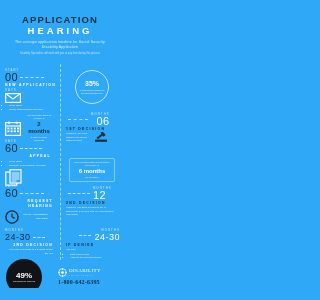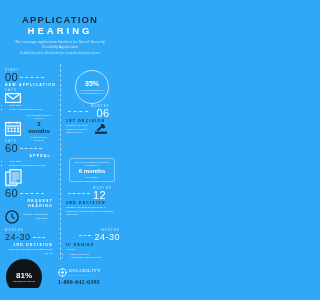--- a/index.html
+++ b/index.html
@@ -147,21 +147,21 @@
         </g>
       </svg>
       <div class="callout" style="width:32px;border:none;">
         <div class="cap">Your application takes an average of</div>
         <div class="big">2 months</div>
         <div class="cap">to start receiving payments</div>
       </div>
     </div>
   </div>
 
-  <div class="side-r" style="top:104px;">
+  <div class="side-r" style="top:112px;">
     <div class="numrow" style="justify-content:flex-start;">
       <span class="dashline" style="width:20px;"></span>
       <div style="text-align:right;margin-left:3px;">
         <div class="kicker">MONTHS</div>
         <div class="bignum white">06</div>
       </div>
     </div>
     <div class="steplabel dark">1ST DECISION</div>
     <div style="display:flex;align-items:flex-start;gap:2px;">
       <div class="body" style="width:26px;">If denied, you must submit your appeal within 60 days</div>
@@ -259,21 +259,21 @@
     <div class="steplabel dark">IF DENIED</div>
     <div class="body">You can:</div>
     <ul class="bullets">
       <li>Start a new claim</li>
       <li>Admit to the appeals council</li>
     </ul>
   </div>
 
   <div style="position:absolute;left:6px;top:259px;">
     <div class="badge">
-      <div class="bnum">81%</div>
+      <div class="bnum">49%</div>
       <div class="btxt">of hearings are approved</div>
     </div>
   </div>
 
   <div style="position:absolute;left:58px;top:268px;width:60px;">
     <div class="brand">
       <svg class="icon" width="9" height="9" viewBox="0 0 10 10">
         <circle cx="5" cy="5" r="4.2" fill="none" stroke="#ffffff" stroke-width="0.8"></circle>
         <circle cx="5" cy="5" r="1.5" fill="#ffffff"></circle>
         <line x1="5" y1="0" x2="5" y2="2.2" stroke="#ffffff" stroke-width="0.8"></line>

